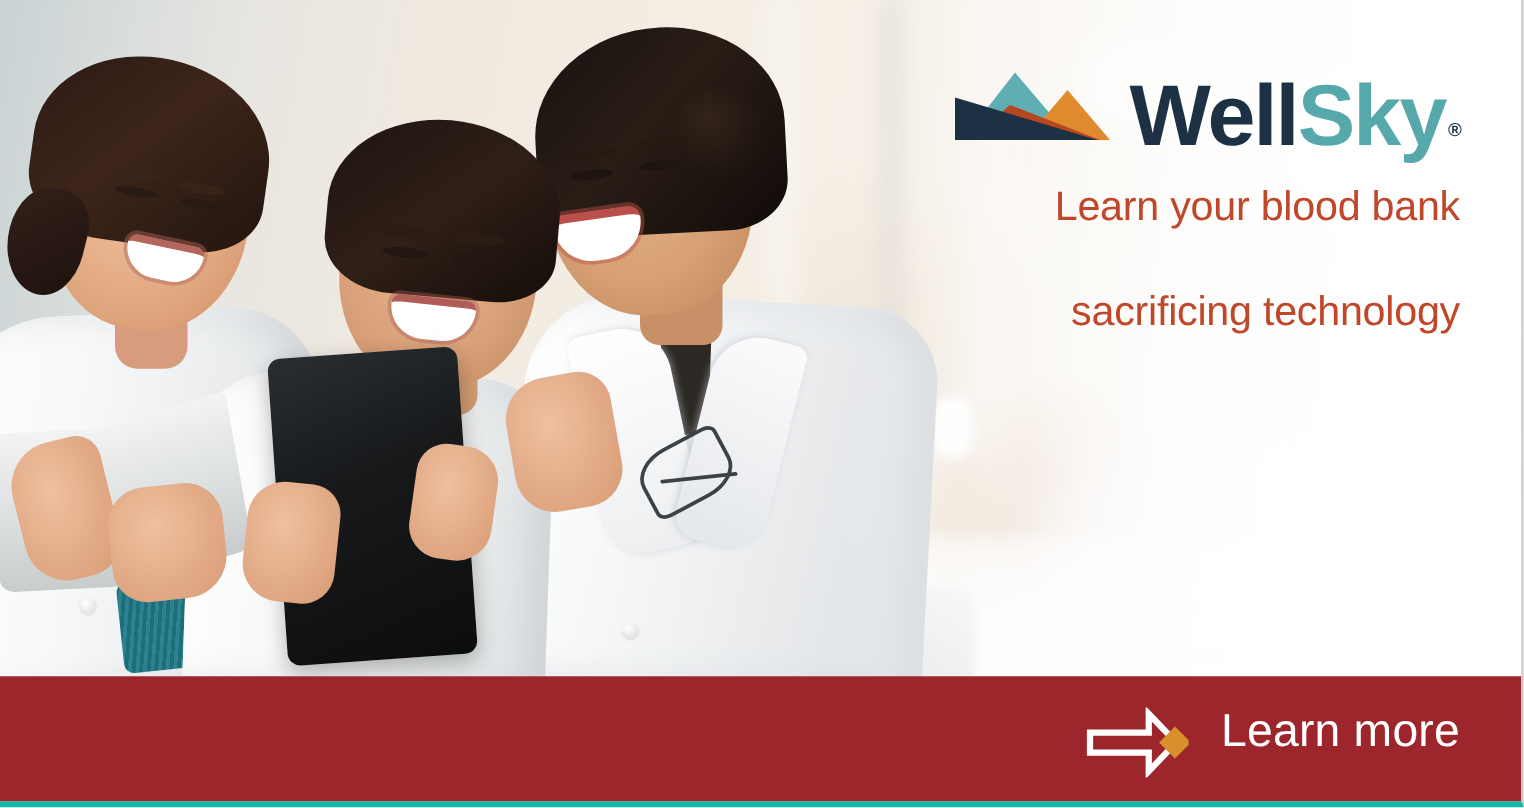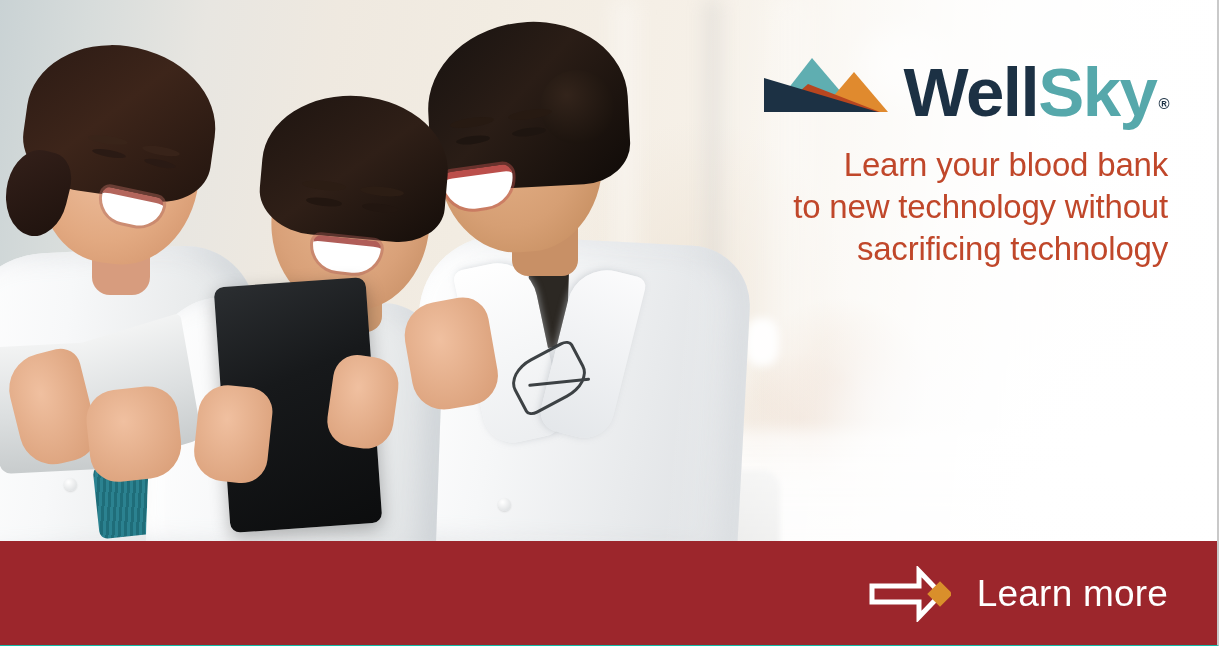--- a/index.html
+++ b/index.html
@@ -11,21 +11,21 @@
     font-family: "Liberation Sans", sans-serif;
     overflow: hidden;
   }
 
   .banner {
     position: relative;
     width: 1219px;
     height: 646px;
     background: #ffffff;
     border-right: 2px solid #c9c9c9;
-    border-bottom: 1px solid #14b8a6;
+    border-bottom: 5px solid #14b8a6;
     overflow: hidden;
   }
 
   
   .photo-area {
     position: absolute;
     left: 0; top: 0;
     width: 1217px;
     height: 541px;
     overflow: hidden;
@@ -300,21 +300,21 @@
     color: #c0472a; letter-spacing: -.2px;
   }
 
   
   .cta-bar {
     position: absolute; left: 0; top: 541px;
     width: 1217px; height: 105px;
     background: #9c262c;
     display: flex; align-items: center; justify-content: flex-end;
   }
-  .cta-inner { display: flex; align-items: center; gap: 26px; margin-right: 49px; }
+  .cta-inner { display: flex; gap: 26px; margin-right: 49px; }
   .cta-arrow { width: 82px; height: 56px; display: block; }
   .cta-label {
     color: #ffffff; font-size: 37px; font-weight: 400; letter-spacing: .2px;
     line-height: 1; white-space: nowrap;
   }
 </style>
 </head>
 <body>
 
 <div class="banner">
@@ -404,21 +404,21 @@
         <polygon points="92,18 126,58 58,58" fill="#e08a2e"></polygon>
         <polygon points="46,30 118,58 14,58" fill="#b8461f"></polygon>
         <polygon points="2,24 116,58 2,58" fill="#1c3144"></polygon>
       </svg>
       <div class="logo-word"><span class="logo-well">Well</span><span class="logo-sky">Sky</span><span class="logo-reg">®</span></div>
     </div>
 
 
     <p class="subhead">
       <span>Learn your blood bank</span><br>
-      <span>to new technology without</span><br>
+      <br>
       <span>sacrificing technology</span>
     </p>
   </div>
 
   <div class="cta-bar">
     <div class="cta-inner">
       <svg class="cta-arrow" viewBox="0 0 82 56">
         <polygon points="3,20 50,20 50,5 72,28 50,51 50,36 3,36" fill="none" stroke="#ffffff" stroke-width="5" stroke-linejoin="miter"></polygon>
         <rect x="62" y="19" width="18" height="18" fill="#d98f2b" transform="rotate(45 71 28)"></rect>
       </svg>

